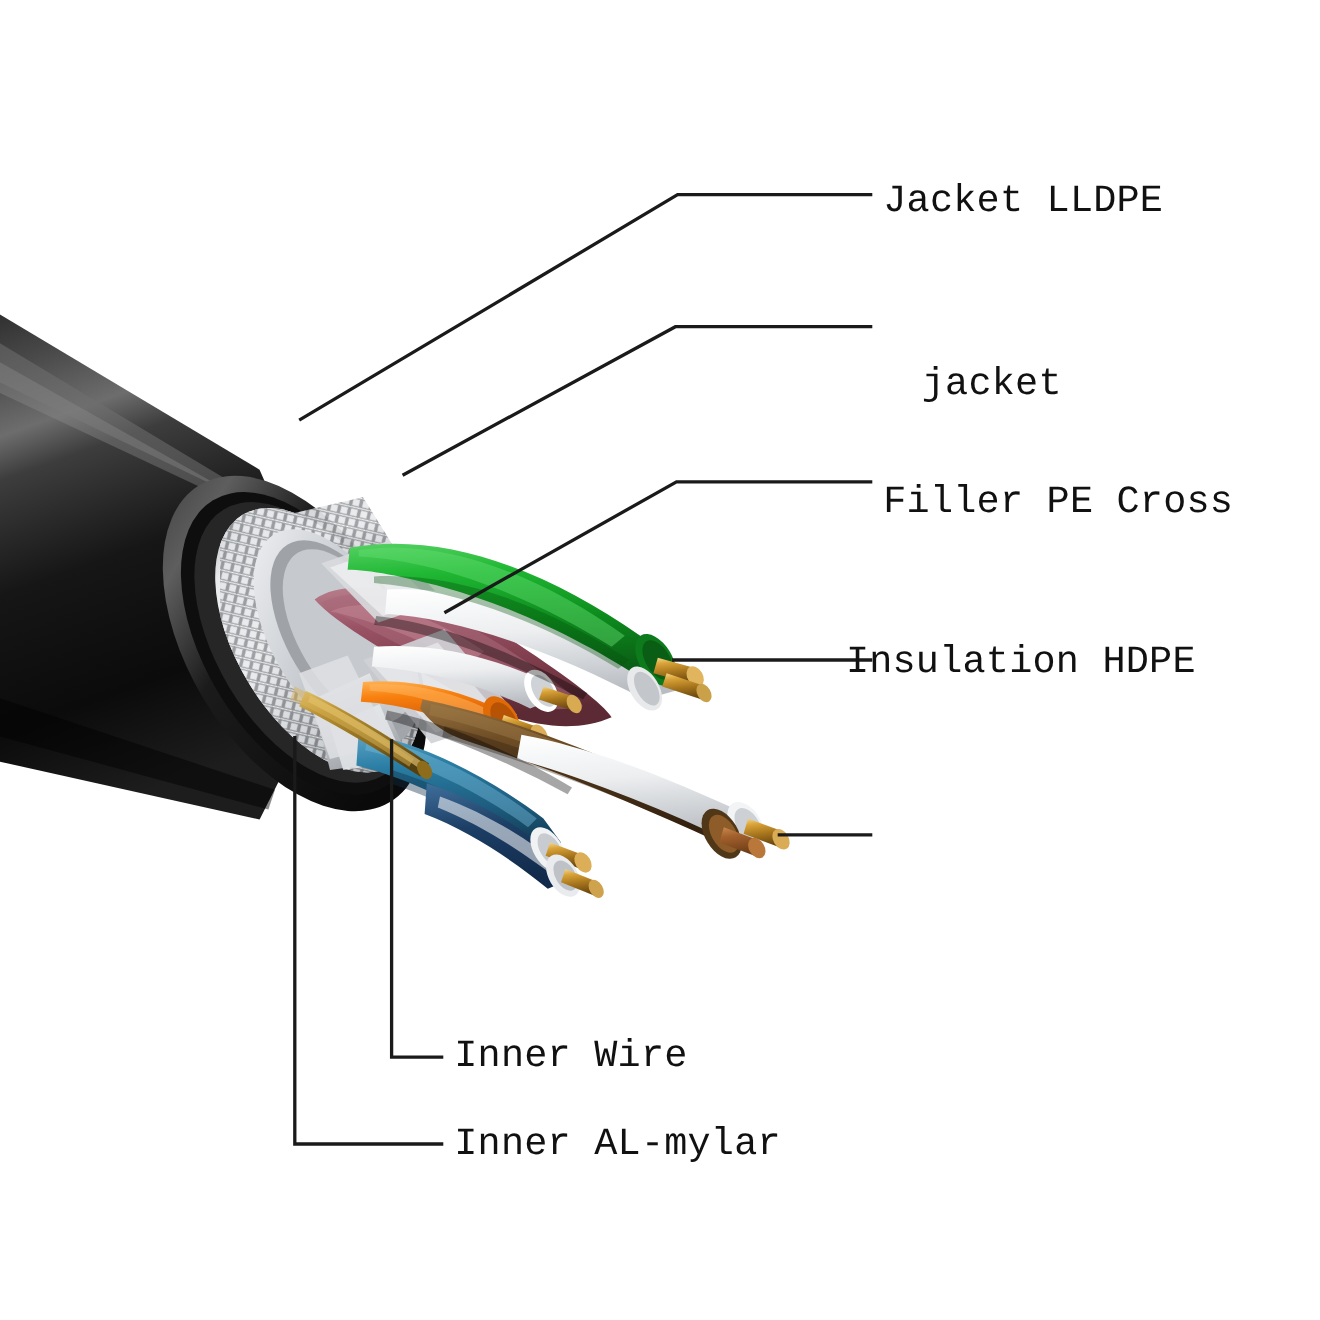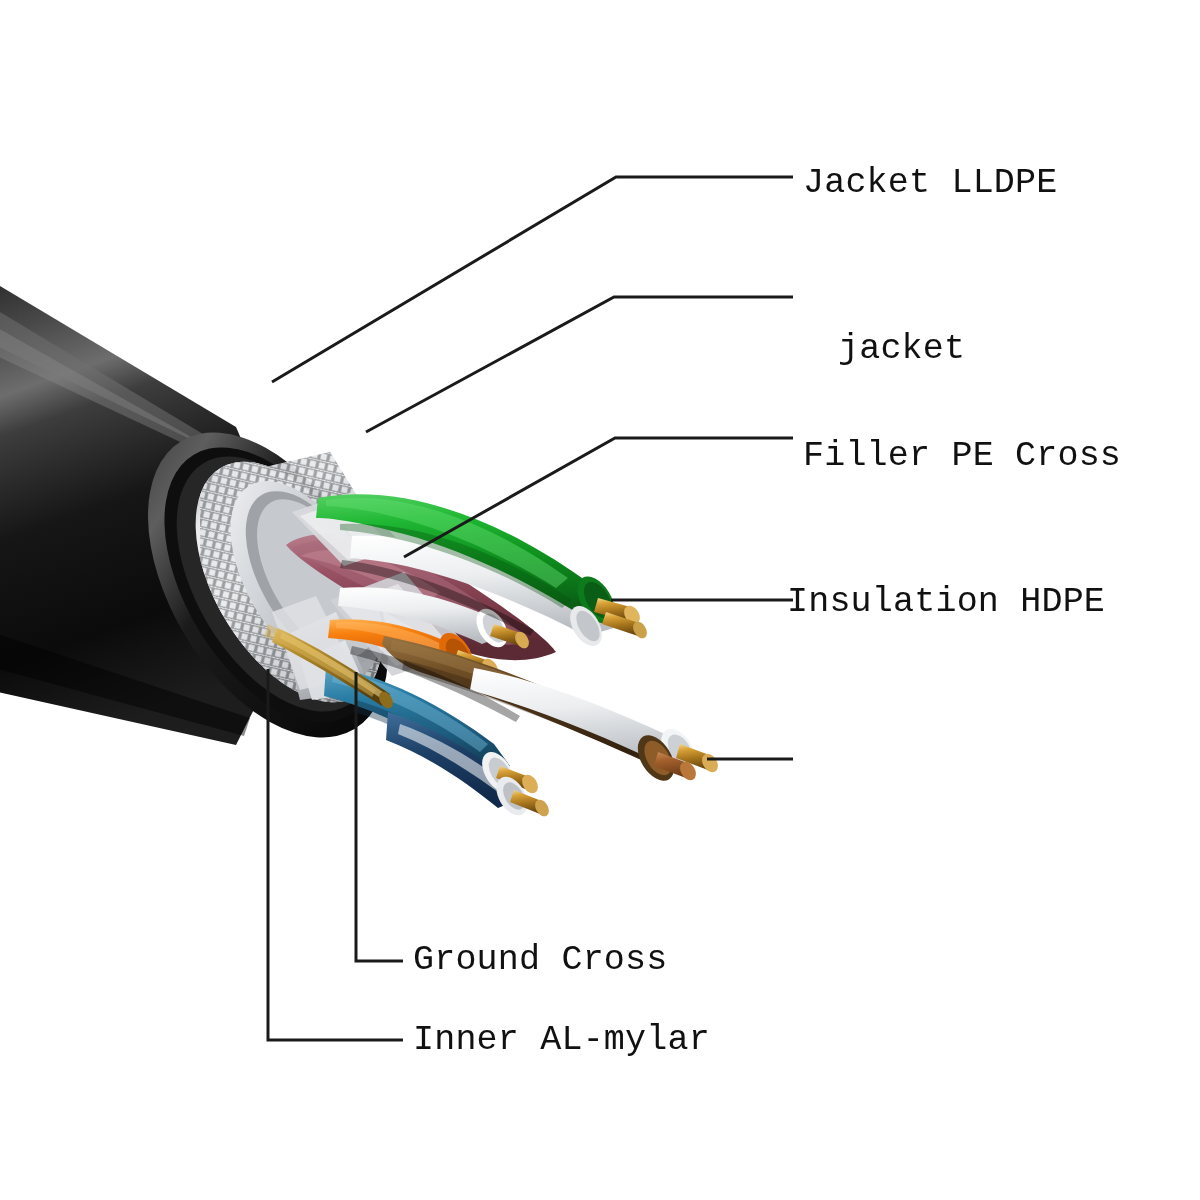--- a/index.html
+++ b/index.html
@@ -285,20 +285,20 @@
       <polyline id="ld-6" points="268,669 268,1040 403,1040"></polyline>
     </g>
   </svg>
 
   <div class="lbl" style="left:803px;top:161px;">Jacket LLDPE</div>
 
   <div class="lbl" style="left:838px;top:327px;">jacket</div>
 
   <div class="lbl" style="left:803px;top:422px;margin-top:12px;">Filler PE Cross</div>
 
-  <div class="lbl" style="left:787px;top:580px;">Insulation HDPE</div>
-
-
-  <div class="lbl" style="left:413px;top:938px;">Ground Cross</div>
+  <div class="lbl" style="left:769px;top:580px;">Insulation HDPE</div>
+
+
+  <div class="lbl" style="left:413px;top:938px;">Inner Wire</div>
 
   <div class="lbl" style="left:413px;top:1018px;">Inner AL-mylar</div>
 
 </div>
 
 </body></html>

